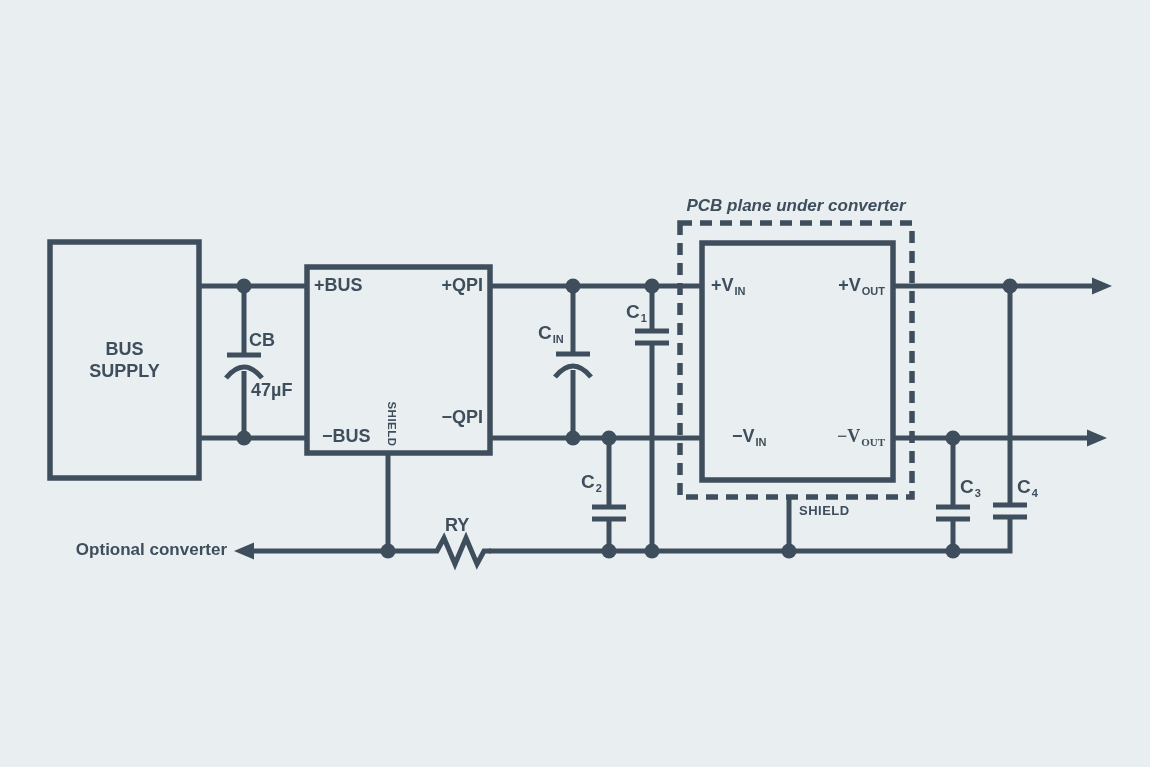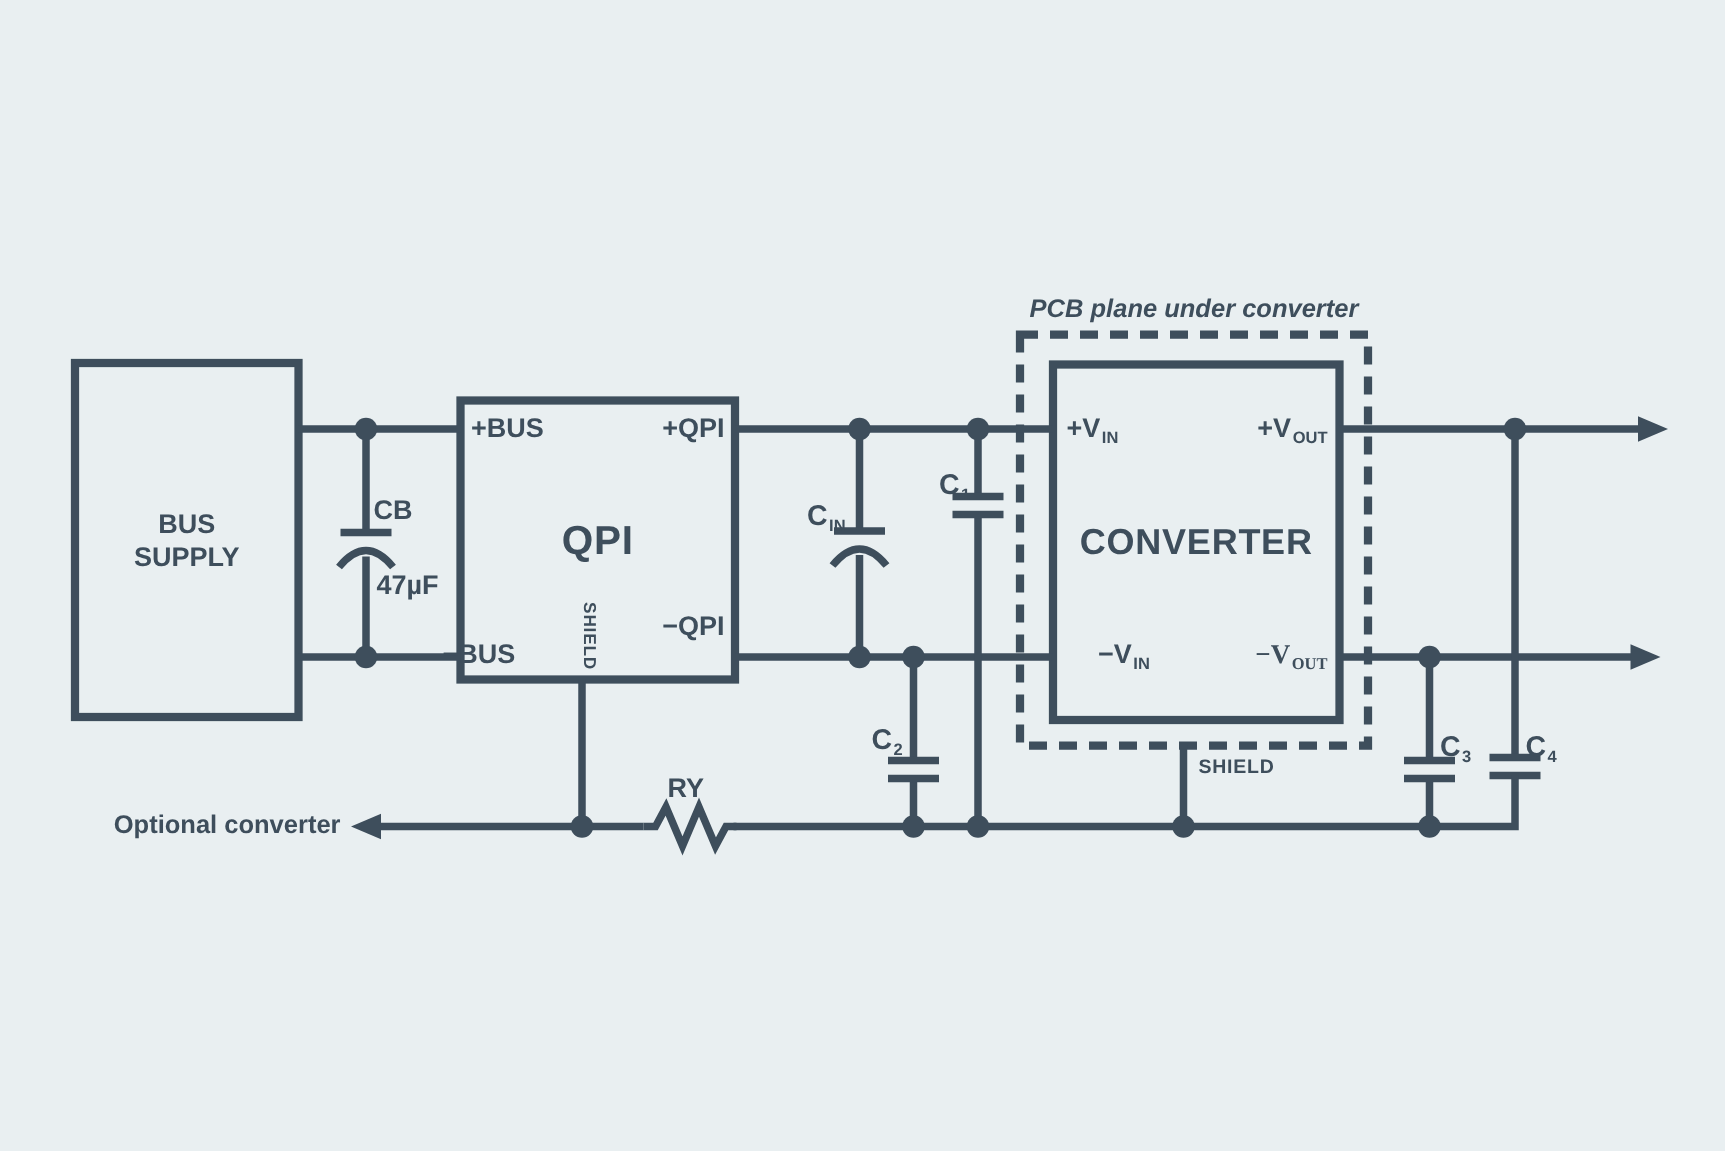--- a/index.html
+++ b/index.html
@@ -12,21 +12,21 @@
   .canvas{position:relative;width:1150px;height:767px;background:#e9eff1;}
   .canvas svg{position:absolute;left:0;top:0;}
   .lbl{
     position:absolute;
     font-weight:bold;
     color:#3e4e5c;
     white-space:nowrap;
     line-height:1.05;
   }
   .pin{font-size:18px;}
-  .cap{font-size:19px;margin-top:12px;}
+  .cap{font-size:19px;}
   .cap sub, .pin sub{
     font-size:11px;
     vertical-align:baseline;
     position:relative;
     top:4px;
     left:1px;
   }
   .block-title{font-size:27px;letter-spacing:0.5px;}
   .conv-title{font-size:24px;letter-spacing:0.5px;}
   .bus-title{font-size:18px;text-align:center;line-height:1.25;}
@@ -111,25 +111,22 @@
       <div>BUS</div>
       <div>SUPPLY</div>
     </div>
   </div>
 
   <div class="lbl comp" style="left:249px;top:331px;">CB</div>
   <div class="lbl comp" style="left:251px;top:381px;">47µF</div>
 
   <div class="lbl pin" style="left:314px;top:276px;">+BUS</div>
   <div class="lbl pin" style="right:667px;top:276px;">+QPI</div>
-  <div class="lbl pin" style="left:295px;top:427px;">−BUS</div>
+  <div class="lbl pin" style="left:322px;top:427px;">−BUS</div>
   <div class="lbl pin" style="right:667px;top:408px;">−QPI</div>
-  <div class="lbl block-title center-box" style="left:307px;top:267px;width:183px;height:186px;">
-    <span>QPI</span>
-  </div>
   <div class="lbl rot90" style="left:392px;top:424px;">SHIELD</div>
 
   <div class="lbl cap" style="left:538px;top:323px;text-align:right;">
     <span>C</span><sub>IN</sub>
   </div>
   <div class="lbl cap" style="left:626px;top:302px;">
     <span>C</span><sub>1</sub>
   </div>
   <div class="lbl cap" style="left:581px;top:472px;">
     <span>C</span><sub>2</sub>
@@ -148,23 +145,20 @@
   </div>
   <div class="lbl pin" style="right:266px;top:276px;">
     <span>+V</span><sub>OUT</sub>
   </div>
   <div class="lbl pin" style="left:711px;top:427px;margin-left:21px;">
     <span>−V</span><sub>IN</sub>
   </div>
   <div class="lbl pin" style="right:266px;top:427px;font-family:Liberation Serif, serif;">
     <span>−V</span><sub>OUT</sub>
   </div>
-  <div class="lbl conv-title center-box" style="left:702px;top:243px;width:191px;height:237px;">
-    <span>CONVERTER</span>
-  </div>
 
   <div class="lbl small-note" style="left:799px;top:504px;">SHIELD</div>
 
   <div class="lbl comp" style="left:445px;top:516px;">RY</div>
 
   <div class="lbl note" style="right:923px;top:541px;">Optional converter</div>
 
 </div>
 
 </body></html>

